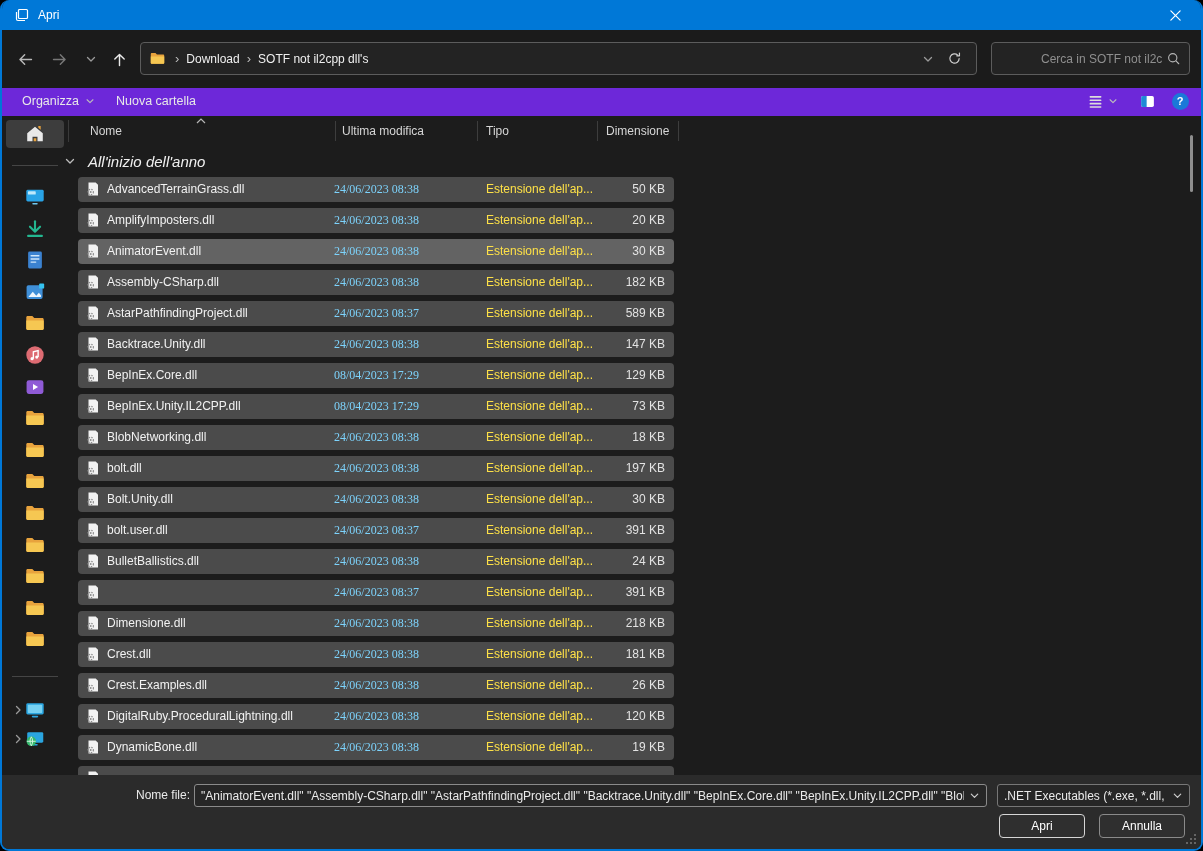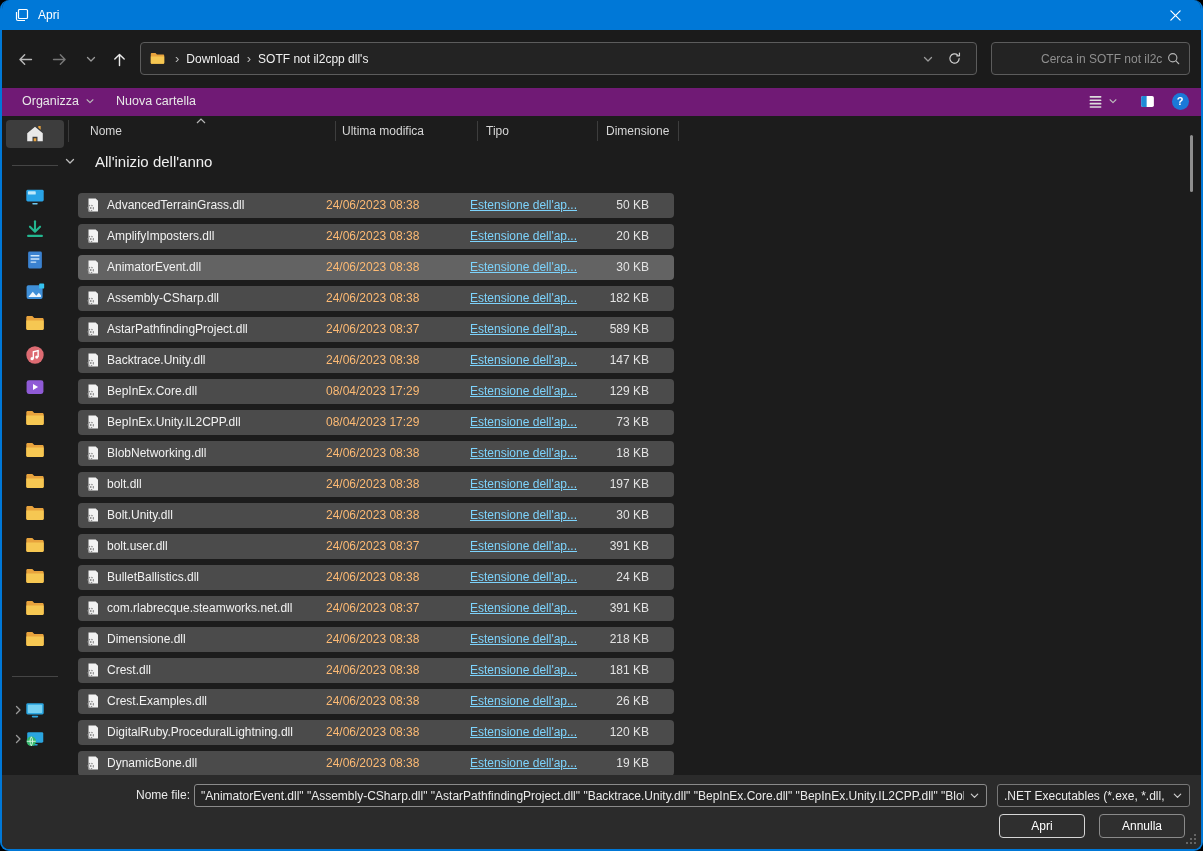--- a/index.html
+++ b/index.html
@@ -34,21 +34,21 @@
   .addr-spacer{flex:1;}
   .addr-drop{color:#9a9a9a;width:26px;height:26px;display:flex;align-items:center;justify-content:center;}
   .addr-drop svg{width:12px;height:12px;}
   .addr-refresh{color:#cfcfcf;width:26px;height:26px;display:flex;align-items:center;justify-content:center;}
   .addr-refresh svg{width:15px;height:15px;}
   .searchbox{position:absolute;left:989px;top:12px;width:199px;height:33px;background:#232323;
     border:1px solid #5c5c5c;border-radius:4px;display:flex;align-items:center;padding:0 8px;}
   .searchbox .ph{color:#8f8f8f;font-size:12px;flex:1;white-space:nowrap;overflow:hidden;margin-left:41px;}
   .searchbox .icon{width:15px;height:15px;color:#b5b5b5;display:inline-flex;margin-left:4px;}
   
-  .tbar{position:absolute;top:88px;left:0;right:0;height:28px;background:#701a75;}
+  .tbar{position:absolute;top:88px;left:0;right:0;height:28px;background:#6d28d9;}
   .tb-btn{position:absolute;top:0;height:26px;display:flex;align-items:center;gap:6px;color:#e8e8e8;font-size:12.5px;padding:0 6px;border-radius:4px;}
   .tb-btn svg{width:10px;height:10px;color:#bdbdbd;}
   .tb-organize{left:14px;}
   .tb-newfolder{left:108px;}
   .tb-right-btn{position:absolute;top:0;height:26px;display:flex;align-items:center;justify-content:center;border-radius:4px;}
   .tb-view{left:1082px;width:36px;gap:4px;}
   .tb-view .vlines{width:17px;height:17px;display:inline-flex;}
   .tb-view .vchev{width:10px;height:10px;color:#bdbdbd;display:inline-flex;}
   .tb-preview{left:1132px;width:26px;}
   .tb-preview svg{width:17px;height:17px;}
@@ -66,32 +66,32 @@
   .list-edge{position:absolute;left:66px;top:2px;height:22px;width:1px;background:#3a3a3a;}
   
   .colhead{position:absolute;top:4px;color:#d6d6d6;font-size:12px;padding:2px 6px;}
   .ch-name{left:82px;}
   .ch-mod{left:334px;}
   .ch-type{left:478px;}
   .ch-size{left:598px;}
   .sort-caret{position:absolute;left:194px;top:0px;width:10px;height:6px;display:inline-flex;}
   .col-sep{position:absolute;top:3px;height:20px;width:1px;background:#3d3d3d;}
   
-  .group-header{position:absolute;left:62px;top:30px;height:26px;display:flex;align-items:center;gap:19px;color:#f0f0f0;font-size:15px;}
+  .group-header{position:absolute;left:62px;top:30px;height:26px;display:flex;align-items:center;gap:12px;color:#f0f0f0;font-size:15px;font-style:italic;}
   .group-header .gchev{width:12px;height:12px;display:inline-flex;color:#bdbdbd;}
   
-  .rows{position:absolute;left:76px;top:59px;width:596px;margin-top:16px;}
+  .rows{position:absolute;left:76px;top:59px;width:596px;}
   .row{position:relative;height:25px;margin-bottom:6px;border-radius:4px;background:var(--selection,#4b4b4b);}
   .row.focused{background:var(--selection-focused,#636363);padding-left:41px;}
   .row .ficon{position:absolute;left:7px;top:4px;width:16px;height:16px;display:inline-flex;}
   .cell{position:absolute;top:0;height:25px;line-height:25px;font-size:12px;white-space:nowrap;}
   .c-name{left:29px;color:#f2f2f2;}
-  .c-mod{left:248px;color:#fdba74;}
-  .c-type{left:392px;color:#7dd3fc;text-decoration:underline;}
-  .c-size{right:25px;color:#e3e3e3;}
+  .c-mod{left:256px;color:#7dd3fc;font-family:Liberation Serif, serif;}
+  .c-type{left:408px;color:#fde047;}
+  .c-size{right:9px;color:#e3e3e3;}
   
   .scrollbar{position:absolute;right:6px;top:0;width:7px;height:100%;}
   .scroll-thumb{position:absolute;right:2px;top:17px;width:3px;height:57px;background:#8e8e8e;border-radius:2px;}
   
   .footer{position:absolute;left:0;right:0;bottom:0;height:74px;background:#2b2b2b;}
   .fn-label{position:absolute;left:100px;top:13px;width:88px;text-align:right;color:#eaeaea;font-size:12px;}
   .combo{position:absolute;top:9px;height:23px;background:#262626;border:1px solid #8a8a8a;border-radius:3px;
     display:flex;align-items:center;padding:0 6px;color:#eaeaea;font-size:12px;}
   .combo .val{flex:1;white-space:nowrap;overflow:hidden;}
   .combo .cchev{width:11px;height:11px;display:inline-flex;color:#cfcfcf;margin-left:5px;flex:none;}
@@ -611,21 +611,20 @@
     <span class="cell c-size">24 KB</span>
   </div>
         <div class="row">
     <span class="ficon">
             <svg viewBox="0 0 16 16">
               <path d="M3.5 1.5h7.2L13 3.8v10.7H3.5z" fill="#f2f2f2"></path>
               <circle cx="5.7" cy="11" r="2.7" fill="none" stroke="#8d8d8d" stroke-width="1.2" stroke-dasharray="1.4 1.2"></circle>
               <circle cx="5.7" cy="11" r="1" fill="#8d8d8d"></circle>
             </svg>
           </span>
-    <span class="cell c-name">com.rlabrecque.steamworks.net.dll</span>
     <span class="cell c-mod">24/06/2023 08:37</span>
     <span class="cell c-type">Estensione dell'ap...</span>
     <span class="cell c-size">391 KB</span>
   </div>
         <div class="row">
     <span class="ficon">
             <svg viewBox="0 0 16 16">
               <path d="M3.5 1.5h7.2L13 3.8v10.7H3.5z" fill="#f2f2f2"></path>
               <circle cx="5.7" cy="11" r="2.7" fill="none" stroke="#8d8d8d" stroke-width="1.2" stroke-dasharray="1.4 1.2"></circle>
               <circle cx="5.7" cy="11" r="1" fill="#8d8d8d"></circle>

